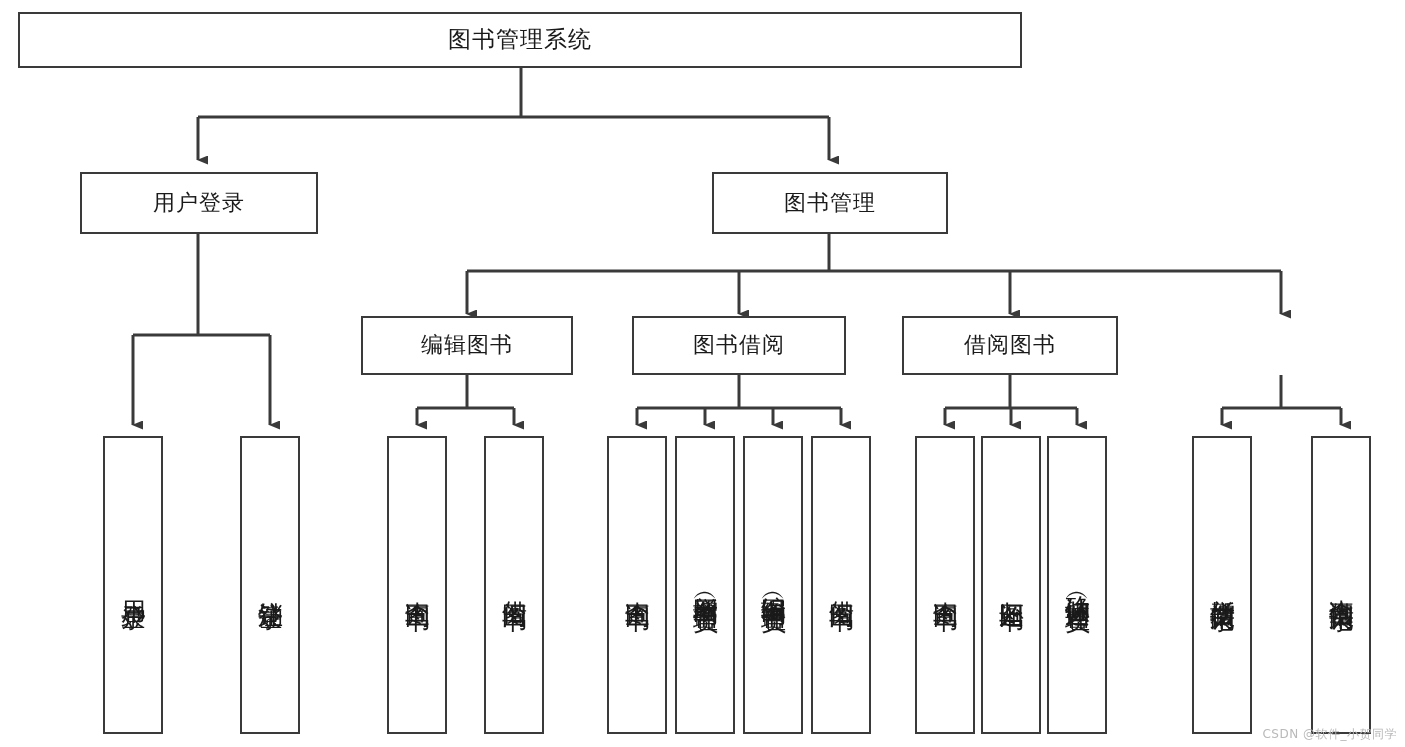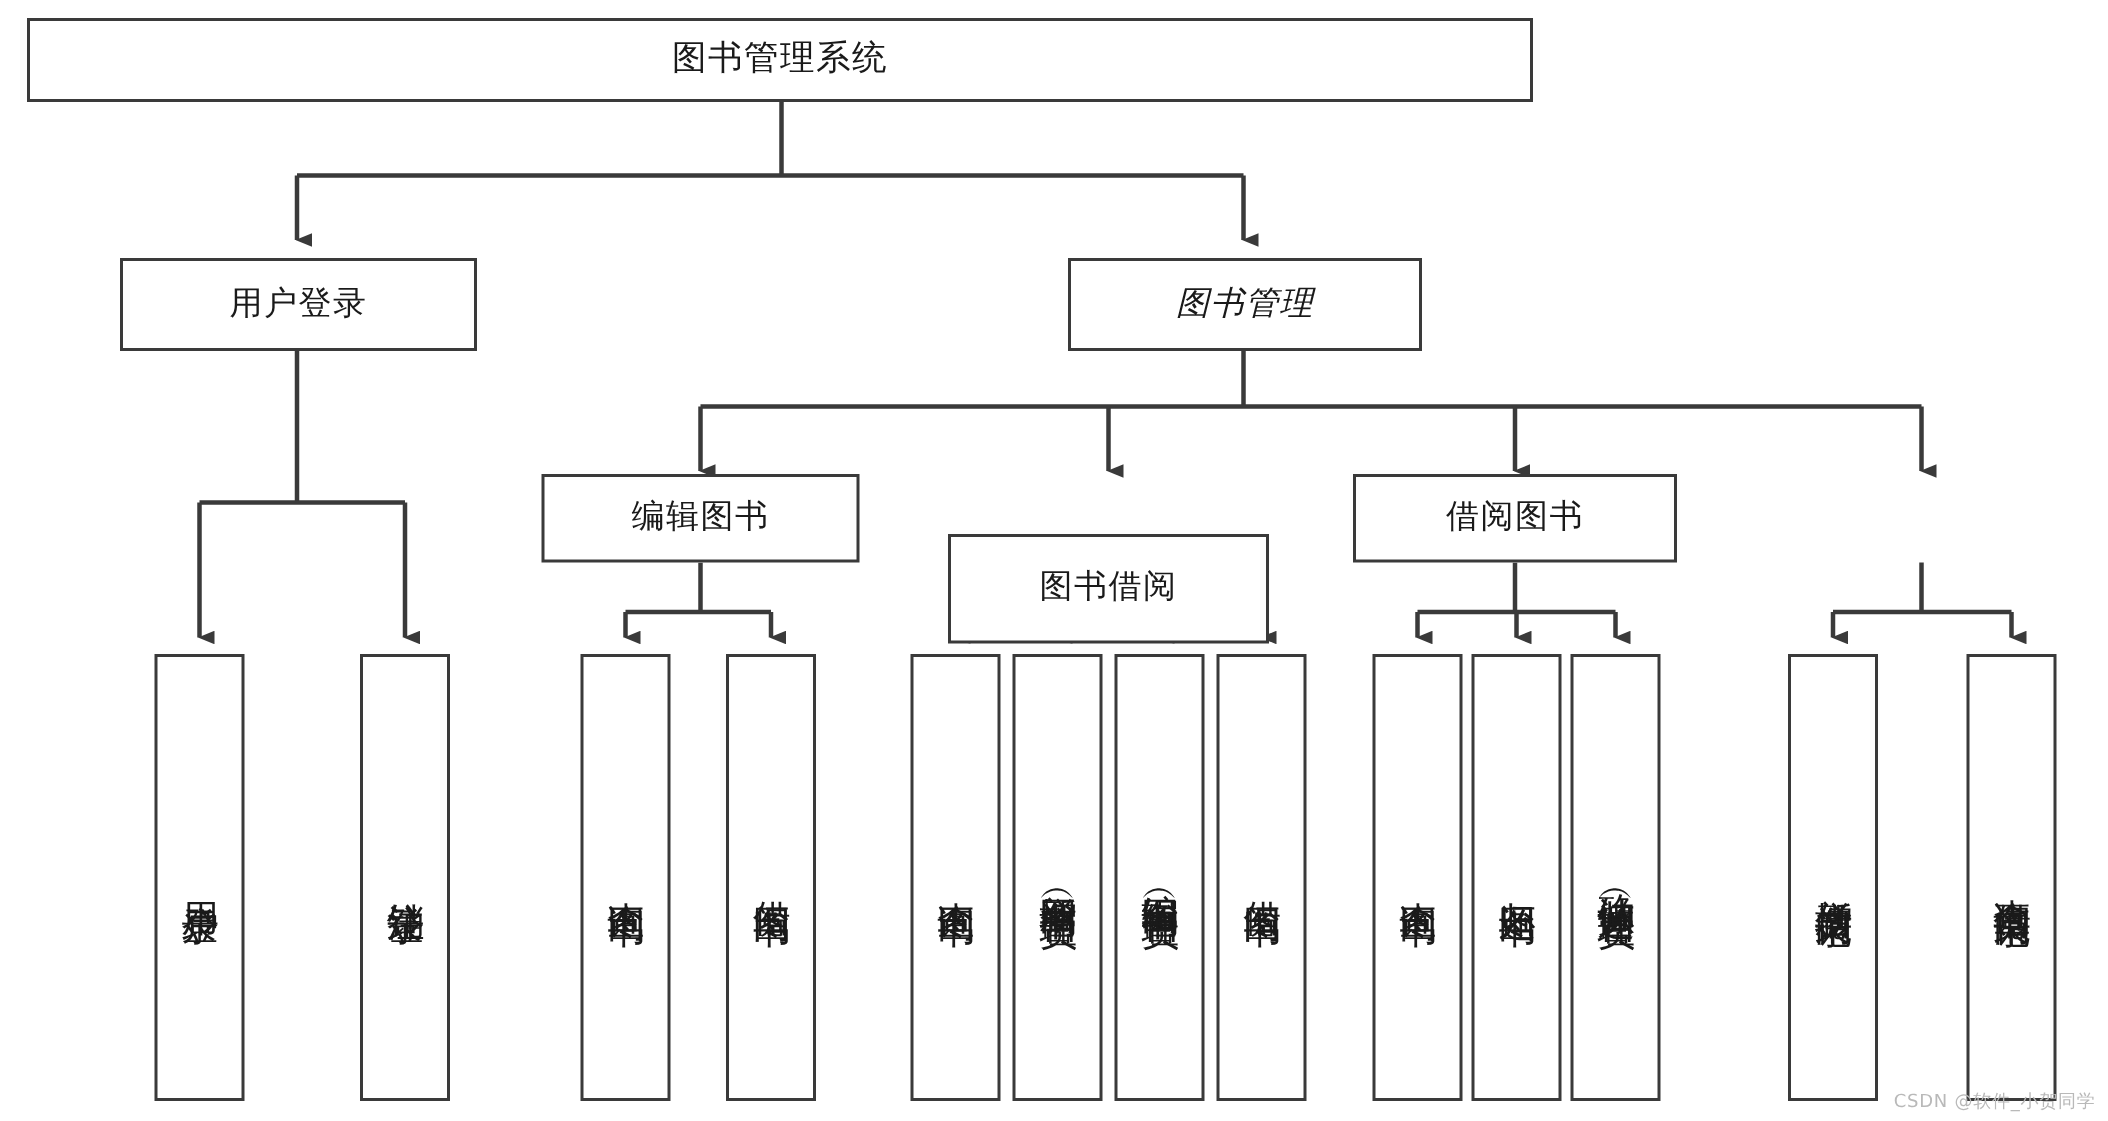--- a/index.html
+++ b/index.html
@@ -125,29 +125,29 @@
   </svg>
 
   <div class="node node-h node-root" style="left:18px; top:12px; width:1004px; height:56px;">
     <span>图书管理系统</span>
   </div>
 
   <div class="node node-h" style="left:80px; top:172px; width:238px; height:62px;">
     <span>用户登录</span>
   </div>
 
-  <div class="node node-h" style="left:712px; top:172px; width:236px; height:62px;font-style:italic;">
+  <div class="node node-h" style="left:712px; top:172px; width:236px; height:62px;">
     <span>图书管理</span>
   </div>
 
   <div class="node node-h" style="left:361px; top:316px; width:212px; height:59px;">
     <span>编辑图书</span>
   </div>
 
-  <div class="node node-h" style="left:632px; top:316px; width:214px; height:73px;margin-top:40px;">
+  <div class="node node-h" style="left:632px; top:316px; width:214px; height:59px;">
     <span>图书借阅</span>
   </div>
 
   <div class="node node-h" style="left:902px; top:316px; width:216px; height:59px;">
     <span>借阅图书</span>
   </div>
 
 
   <div class="node node-v" style="left:103px; top:436px; width:60px; height:298px;">
     <span>用户登录</span>

